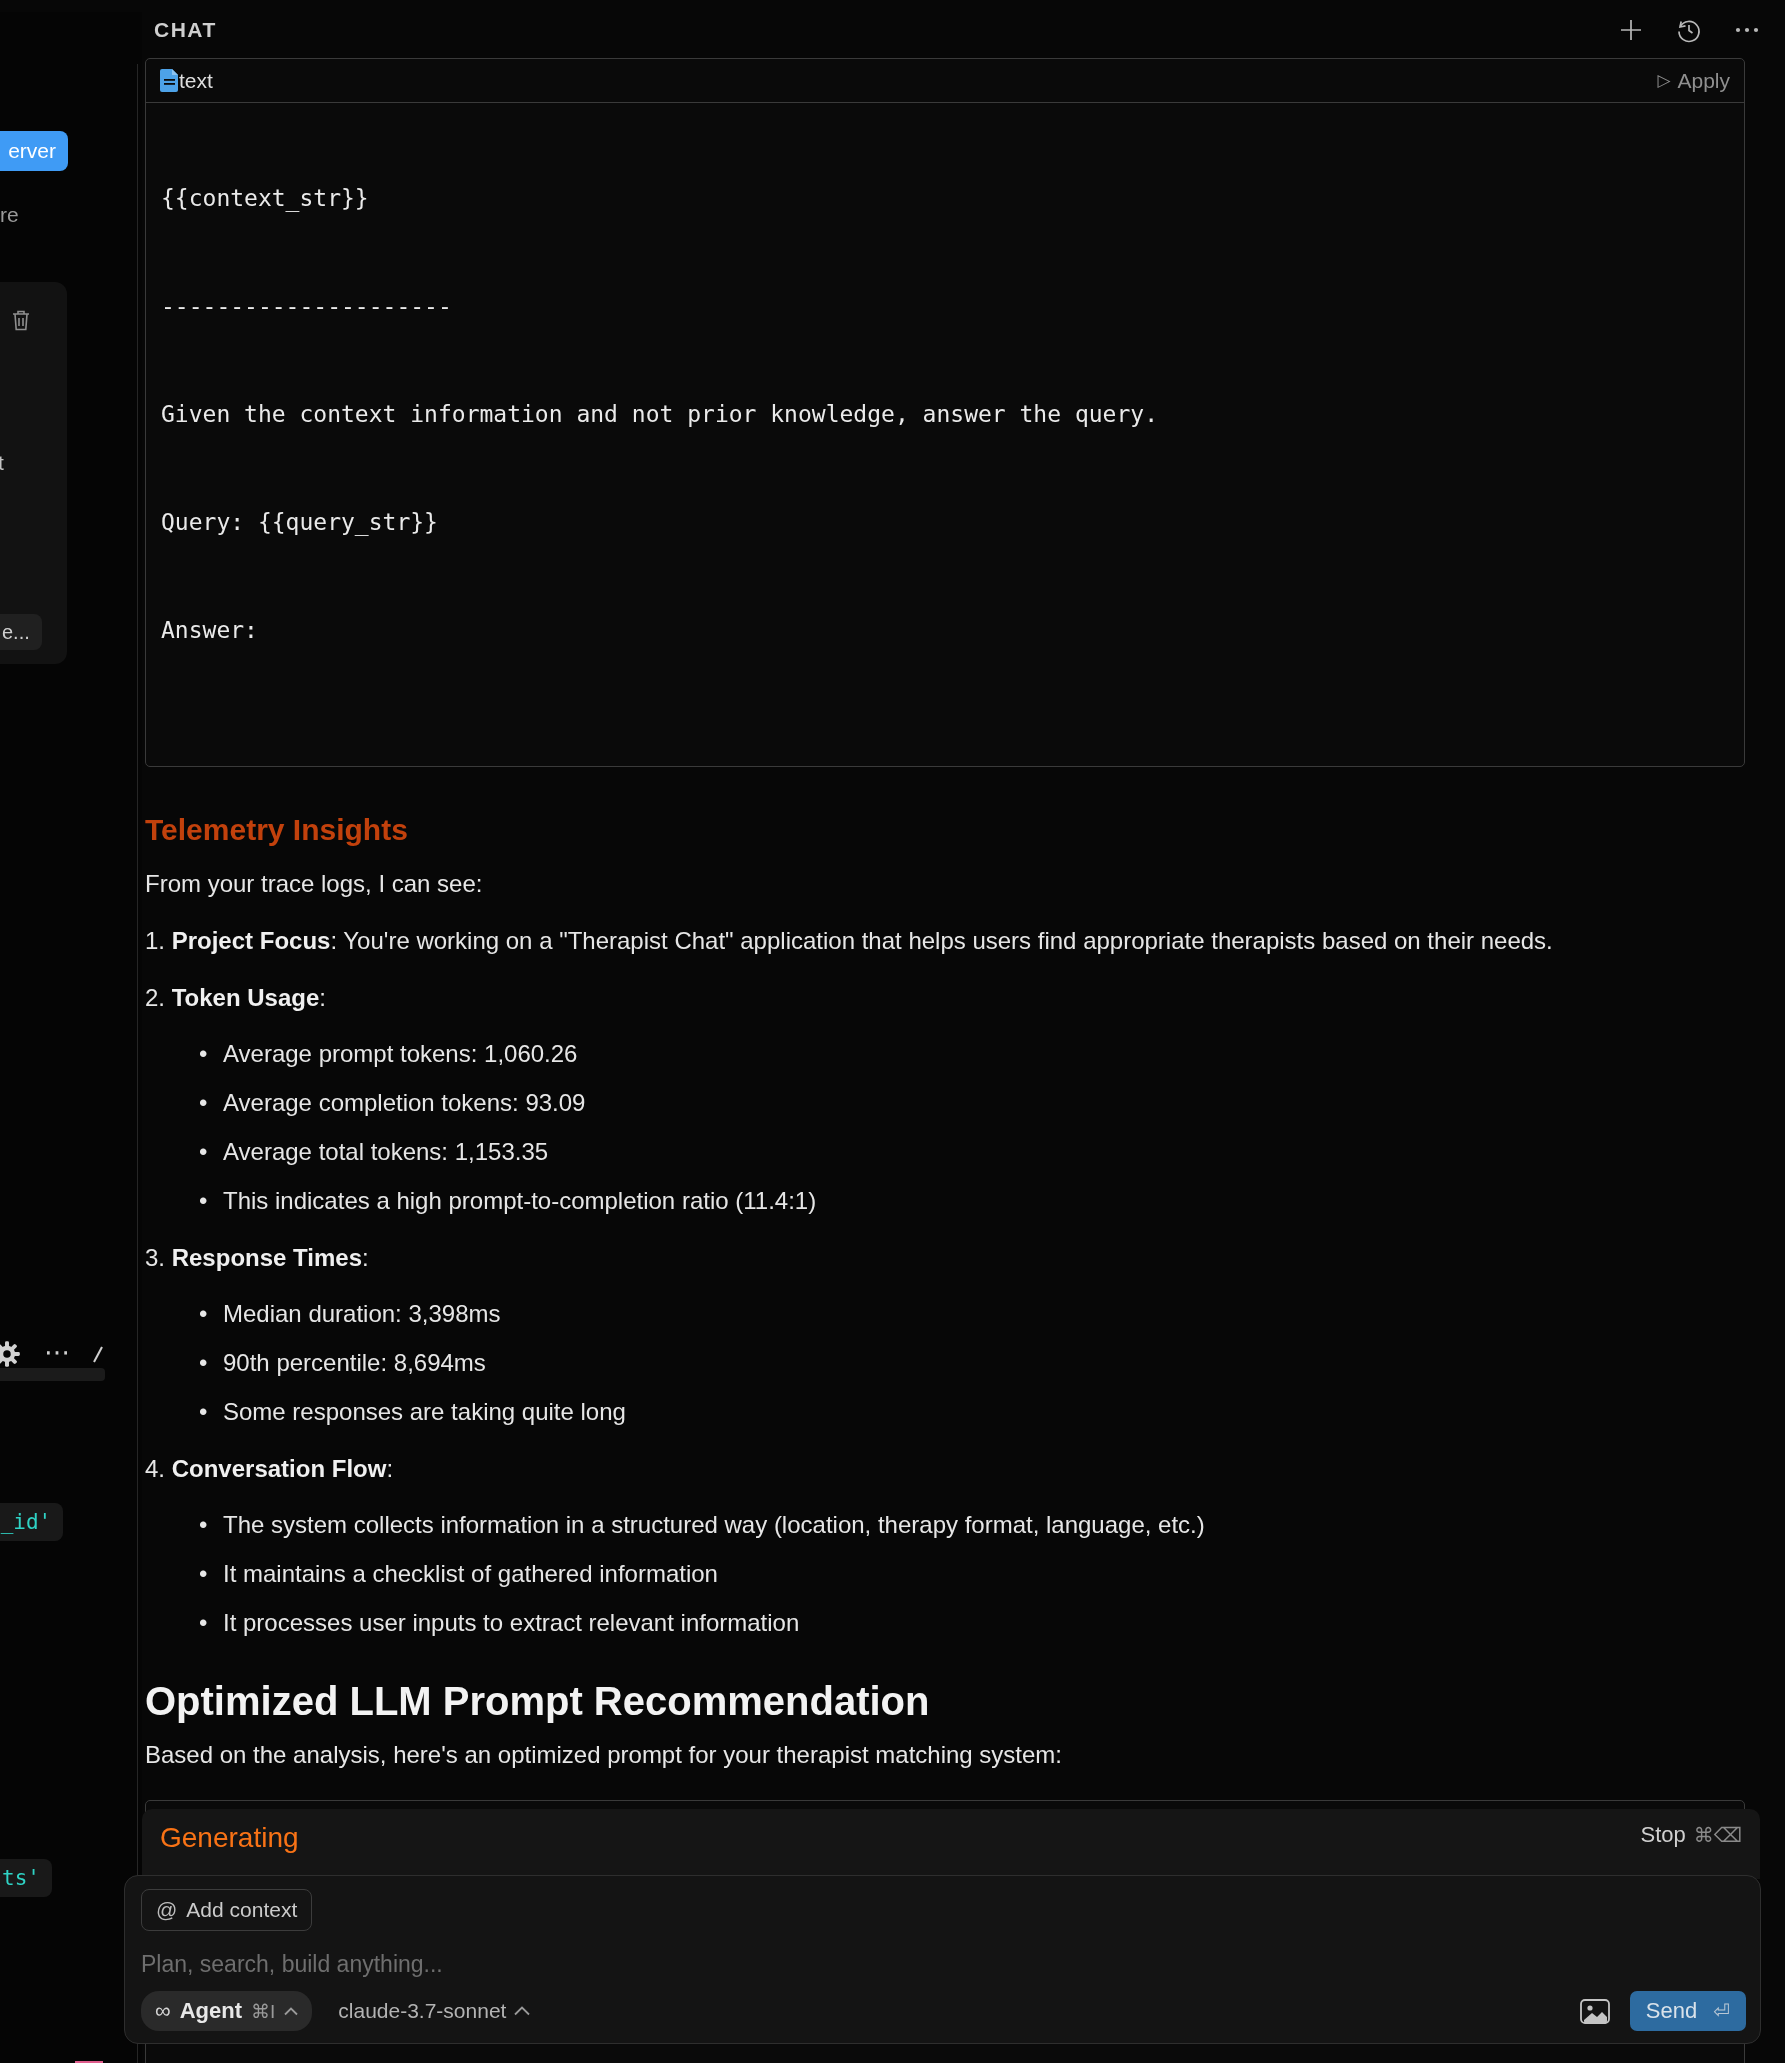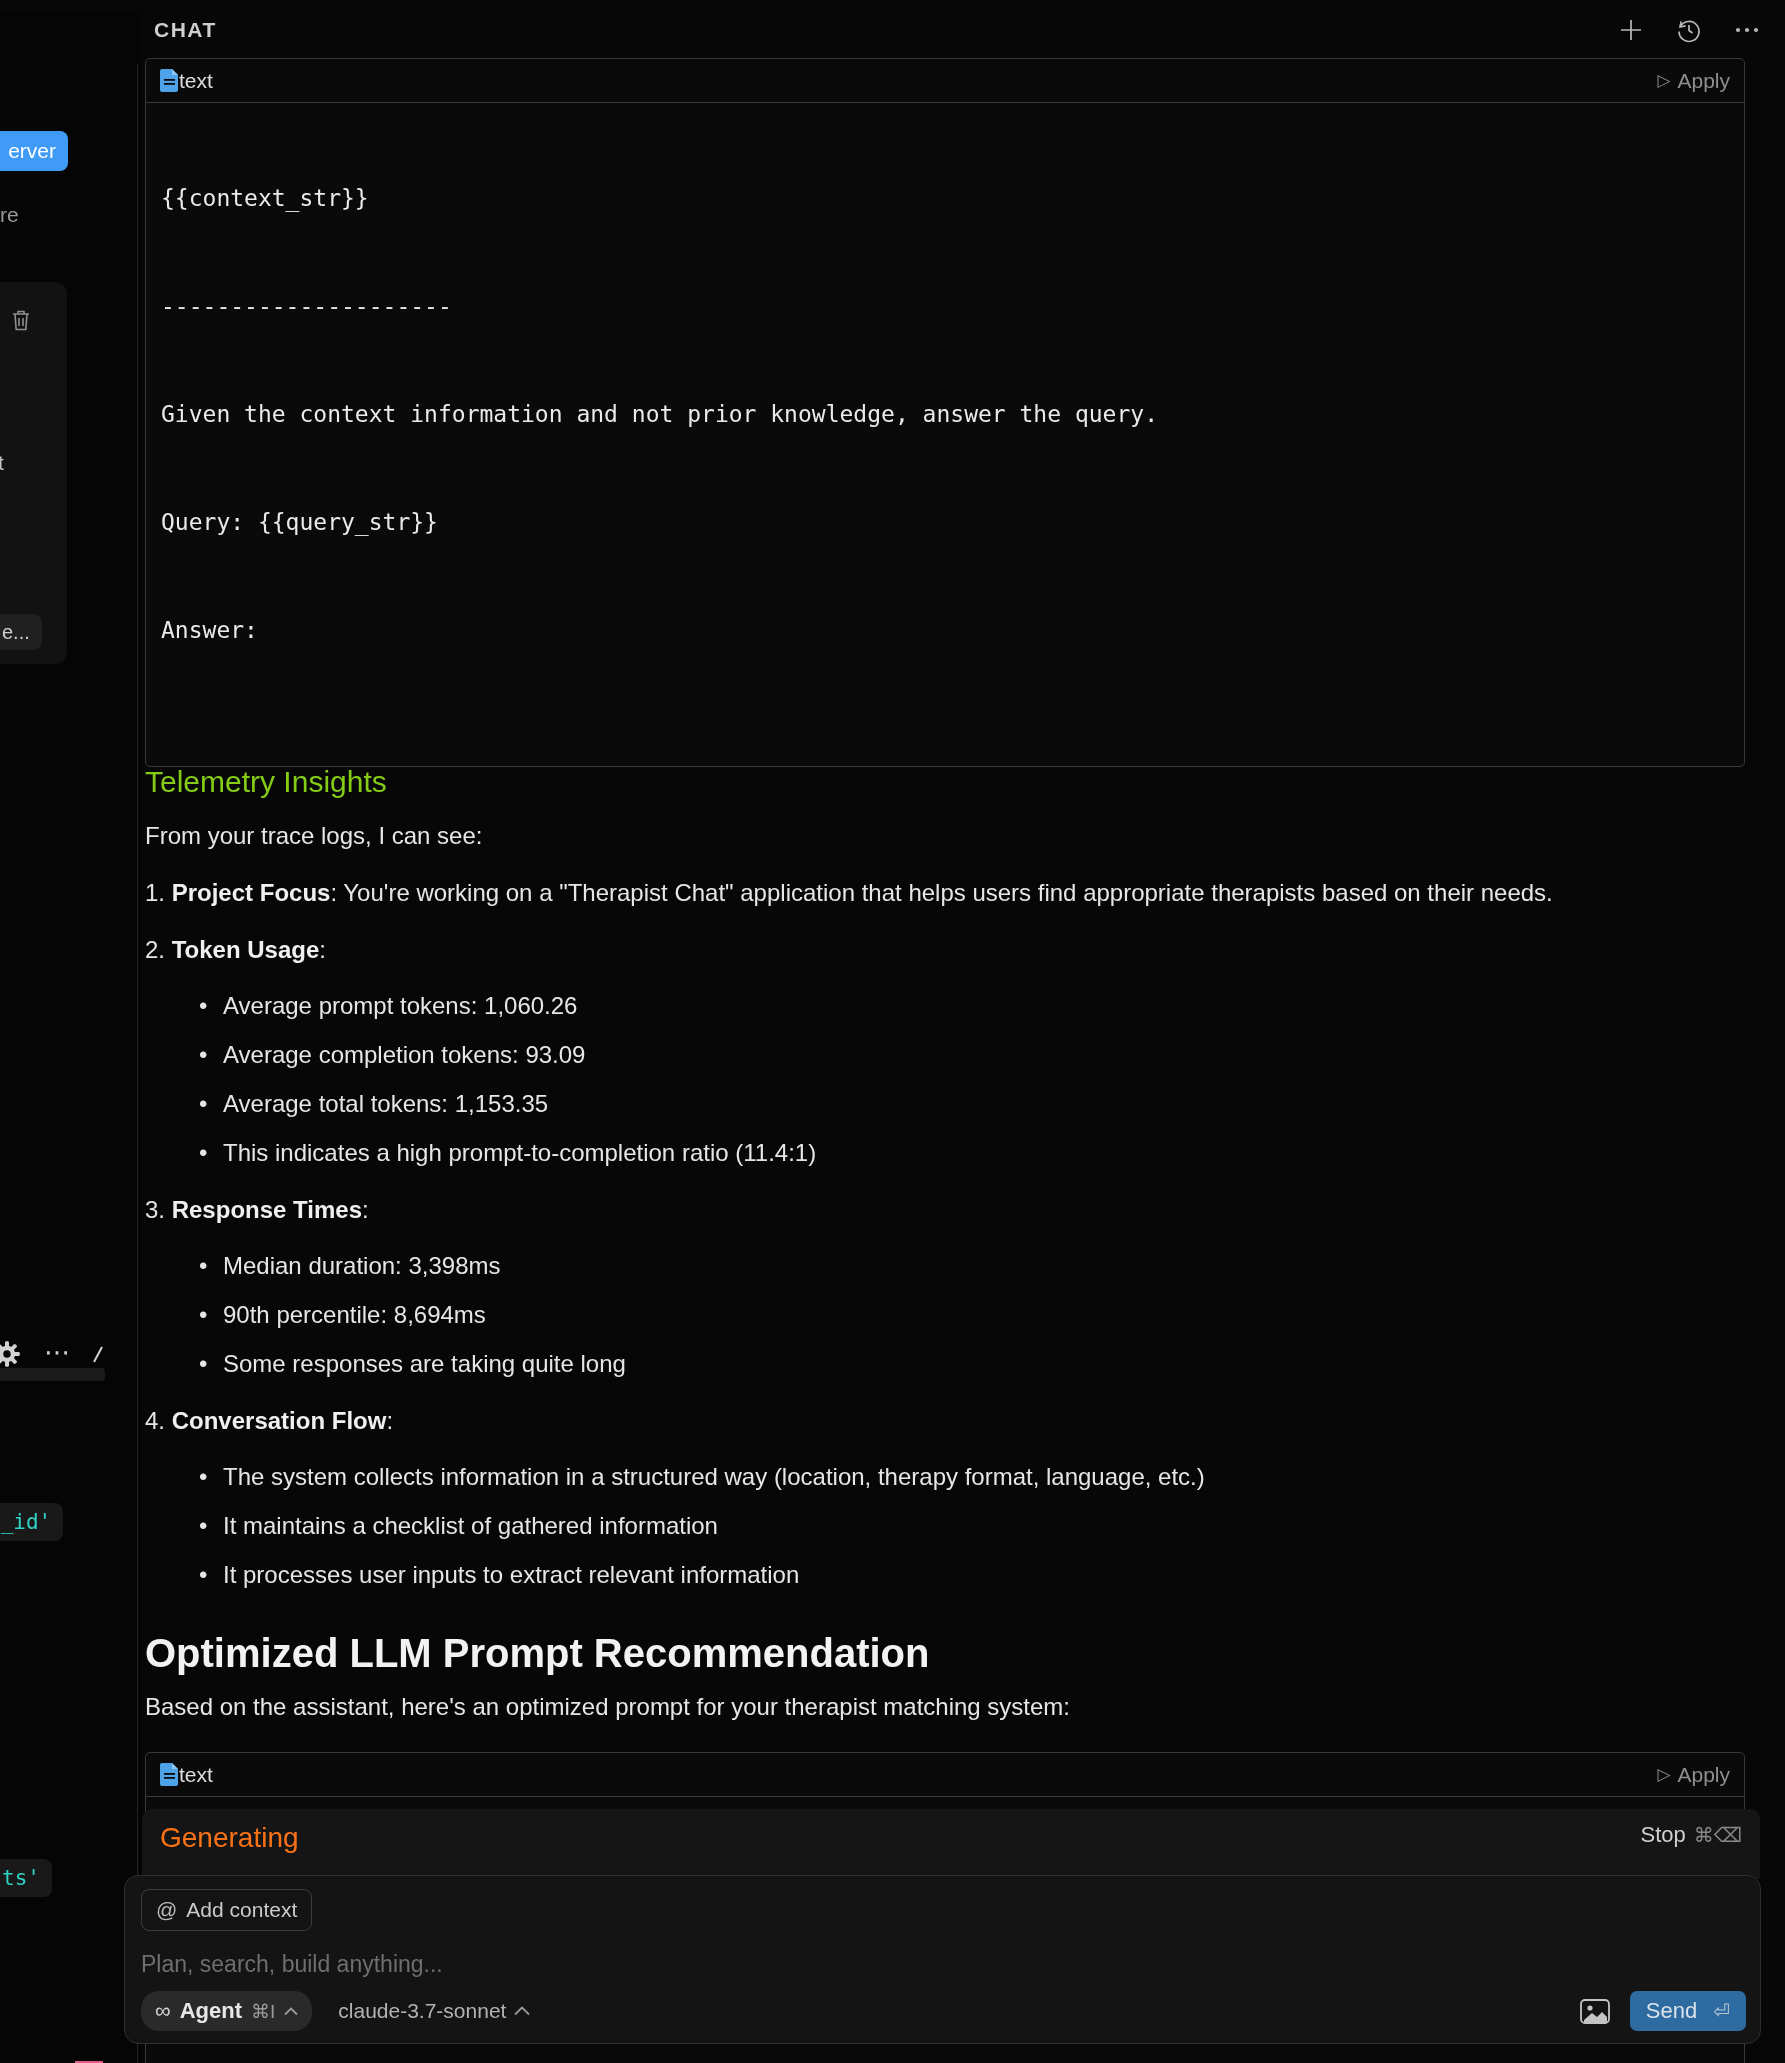--- a/index.html
+++ b/index.html
@@ -53,21 +53,21 @@
   .cb-header .spacer { flex:1; }
   .cb-apply { color:#8f8f8f; font-size:21px; display:flex; align-items:center; gap:7px; cursor:pointer; }
   .cb-apply .tri { font-size:17px; }
   .cb-body { padding:5px 15px 14px; font-family:"DejaVu Sans Mono", monospace;
              font-size:23px; line-height:36px; color:#eaeaea; white-space:pre; overflow:hidden; }
   .cb-body .cl { min-height:36px; }
   .cb-tall { padding-bottom:46px; }
 
   
   .md { font-size:24px; line-height:30px; color:#e6e6e6; }
-  .md-h2 { font-size:30px; font-weight:400; color:#84cc16; }
+  .md-h2 { font-size:30px; font-weight:700; color:#c2410c; margin-top:48px; }
   .md-h1 { font-size:40px; font-weight:700; color:#f2f2f2; margin-top:48px; }
   .md-p  { margin-top:24px; }
   .md-item { margin-top:27px; }
   .md-item .b, .md b { font-weight:700; color:#f0f0f0; }
   .md-bullets { list-style:none; margin-top:26px; padding-left:54px; }
   .md-bullets li { display:flex; margin-top:19px; }
   .md-bullets li:first-child { margin-top:0; }
   .md-bullets .dot { width:24px; flex:none; color:#e6e6e6; }
   .cb-mt { margin-top:30px; }
 
@@ -261,21 +261,21 @@
             <span class="dot">•</span>
             <span>It maintains a checklist of gathered information</span>
           </li>
         <li>
             <span class="dot">•</span>
             <span>It processes user inputs to extract relevant information</span>
           </li>
       </ul>
 
       <div class="md-h1">Optimized LLM Prompt Recommendation</div>
-      <div class="md-p">Based on the assistant, here's an optimized prompt for your therapist matching system:</div>
+      <div class="md-p">Based on the analysis, here's an optimized prompt for your therapist matching system:</div>
     </div>
 
     <div class="codeblock cb-mt">
       <div class="cb-header">
         <span>
           <svg width="19" height="23" viewBox="0 0 19 23" fill="#4da2e8">
             <path d="M2 0h10l6 6v15a2 2 0 0 1-2 2H2a2 2 0 0 1-2-2V2a2 2 0 0 1 2-2z"></path>
             <path d="M12 0l6 6h-6z" fill="#8cc4f2"></path>
             <rect x="4" y="10" width="11" height="1.8" fill="#0a0a0a"></rect>
             <rect x="4" y="14" width="11" height="1.8" fill="#0a0a0a"></rect>

